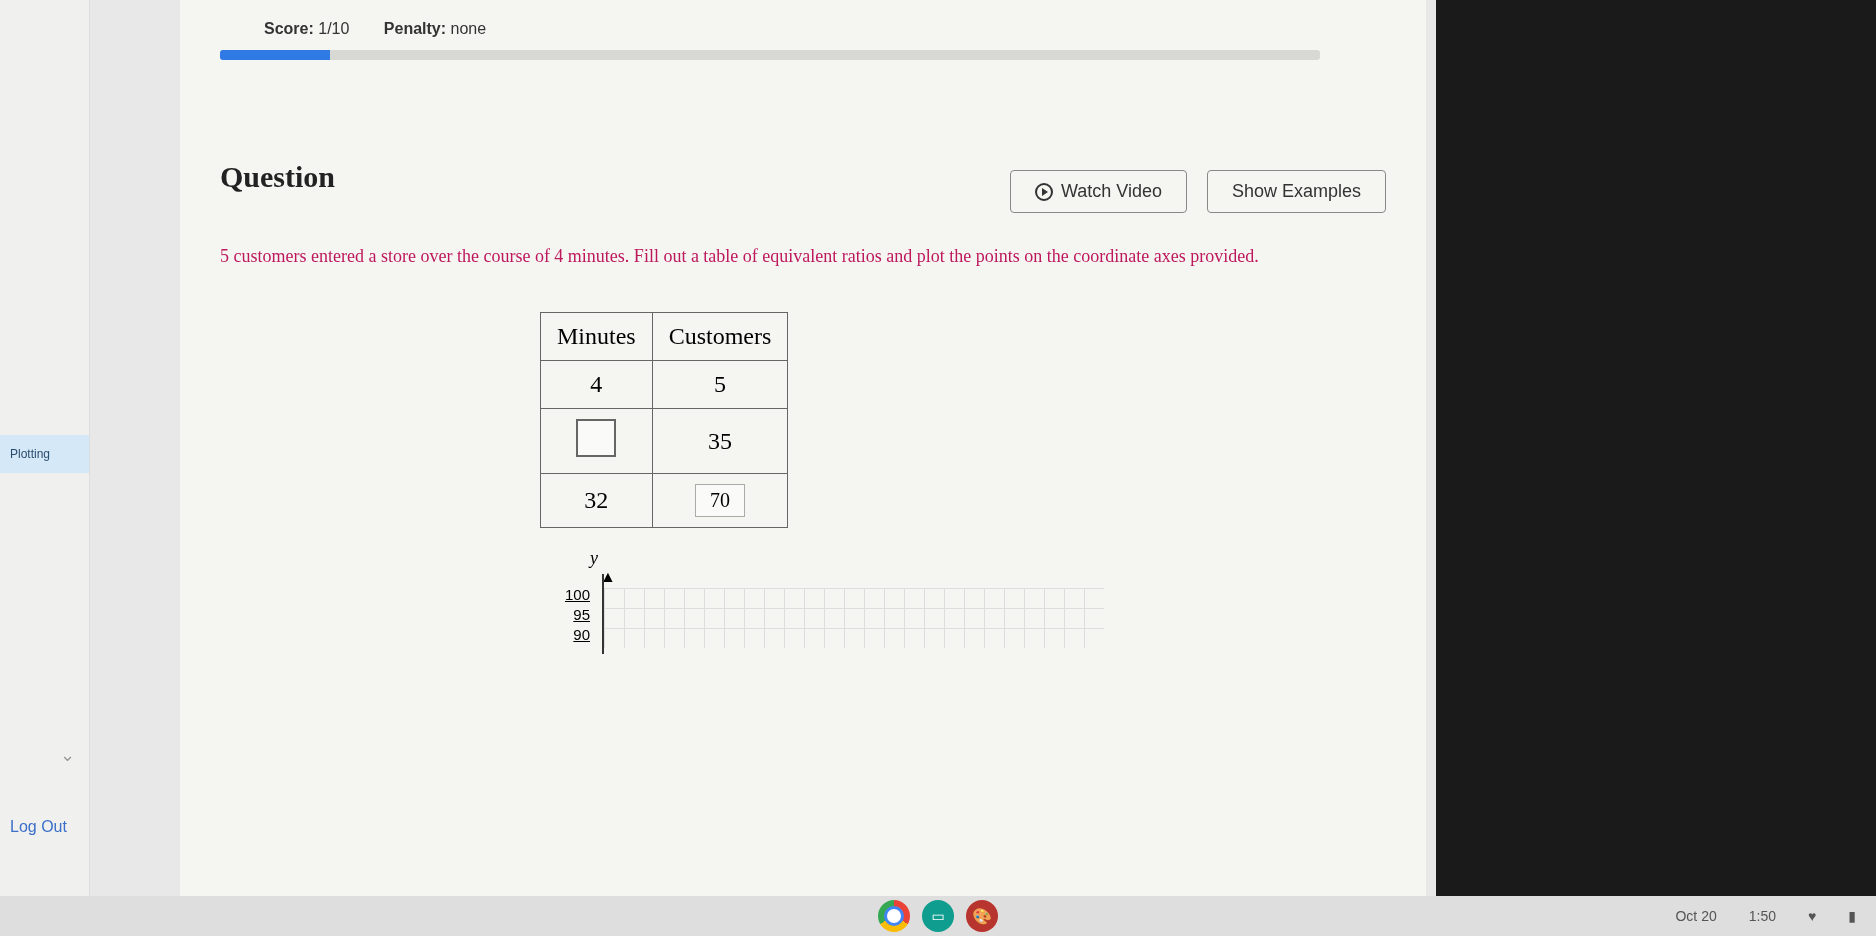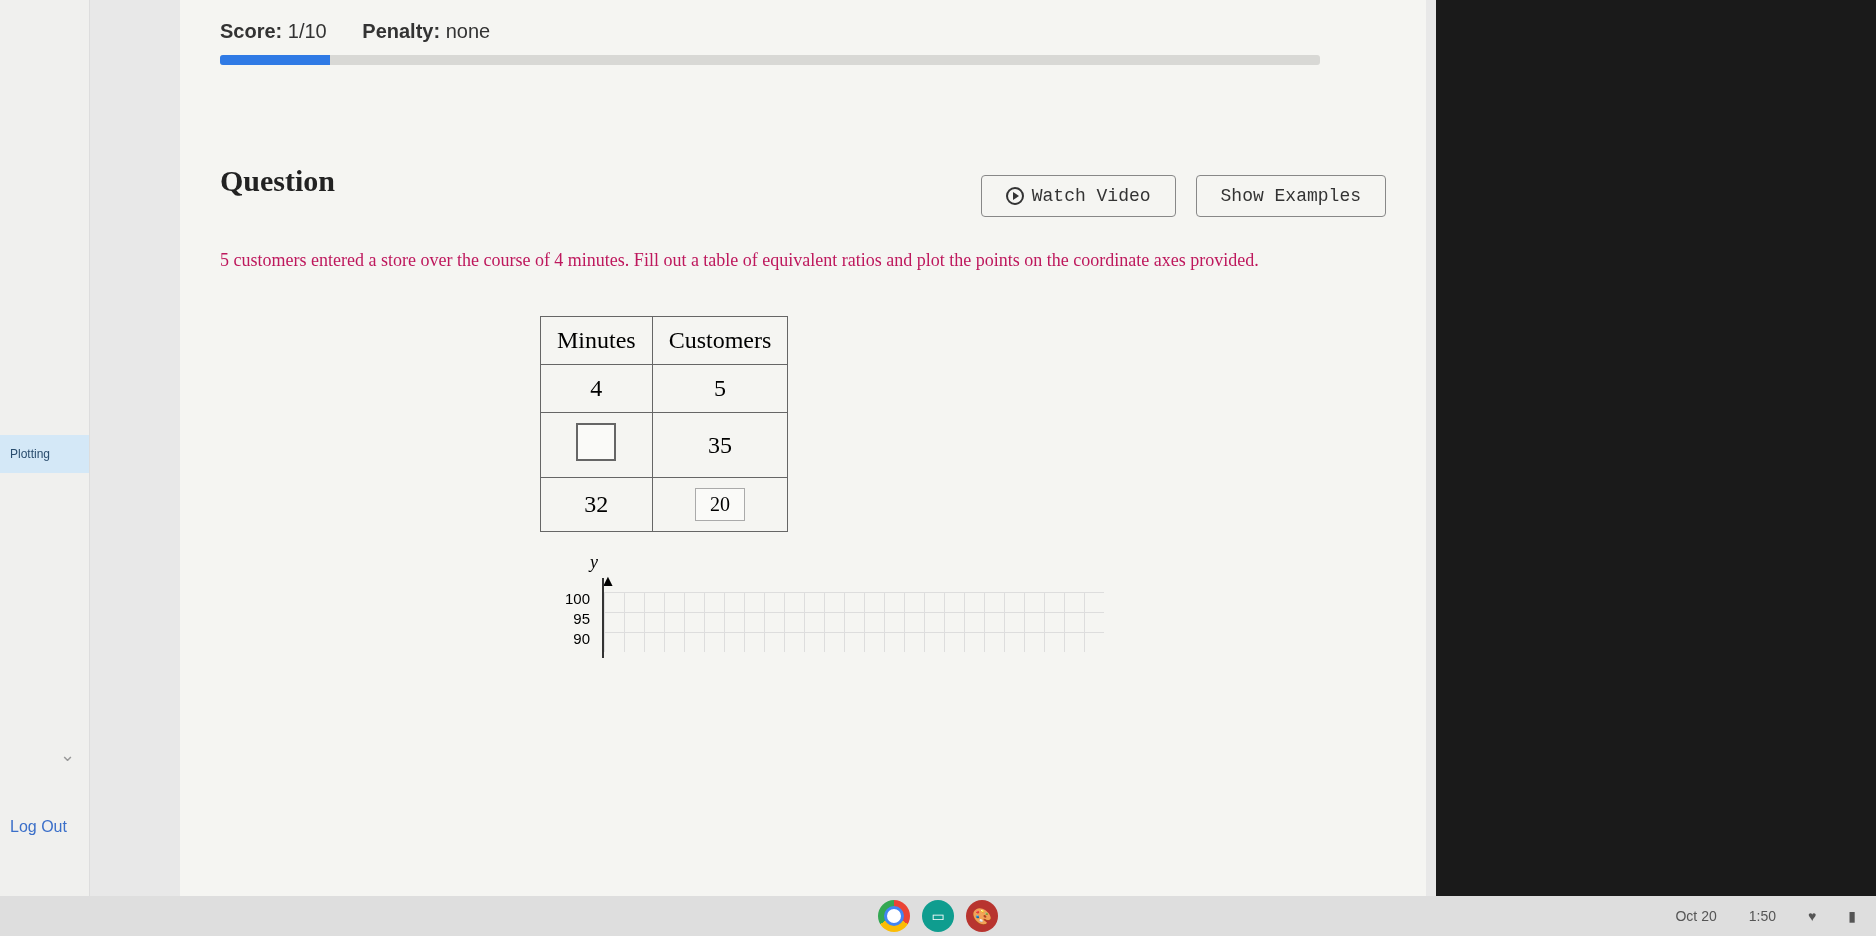--- a/index.html
+++ b/index.html
@@ -77,23 +77,24 @@
   position: absolute;
   left: 180px;
   top: 0;
   right: 450px;
   bottom: 40px;
   background: #f5f5f2;
   padding: 20px 40px;
 }
 .score-row {
   font-family: Arial, sans-serif;
-  font-size: 20px;
+  font-size: 16px;
   color: #333;
   margin-bottom: 12px;
+  margin-left: 44px;
 }
 .score-row .penalty {
   margin-left: 30px;
   font-weight: normal;
 }
 .score-row b { font-weight: bold; }
 .progress {
   width: 1100px;
   height: 10px;
   background: #d8d8d5;
@@ -115,21 +116,21 @@
 .question-title {
   font-size: 30px;
   font-weight: bold;
   color: #222;
 }
 .btn-row { display: flex; gap: 20px; margin-top: 30px; }
 .btn {
   border: 1px solid #888;
   background: #f5f5f2;
   padding: 10px 24px;
-  font-family: Liberation Mono, monospace;
+  font-family: Liberation Sans, sans-serif;
   font-size: 18px;
   color: #333;
   border-radius: 4px;
   cursor: pointer;
   display: flex;
   align-items: center;
   gap: 8px;
 }
 .play-circle {
   width: 18px; height: 18px;
@@ -198,20 +199,21 @@
   top: 10px;
   font-size: 16px;
 }
 .tick {
   position: absolute;
   left: 160px;
   font-size: 15px;
   font-family: Arial, sans-serif;
   text-align: right;
   width: 40px;
+  text-decoration: underline;
 }
 .axis-line {
   position: absolute;
   left: 212px;
   top: 16px;
   width: 2px;
   height: 80px;
   background: #333;
 }
 .grid-bg {
@@ -329,21 +331,21 @@
     </tr>
     <tr>
       <td>
         <span class="input-box"></span>
       </td>
       <td>35</td>
     </tr>
     <tr>
       <td>32</td>
       <td>
-        <span class="answer-box">20</span>
+        <span class="answer-box">70</span>
       </td>
     </tr>
   </tbody>
     </table>
 
   <div class="chart-area">
     <div class="y-label">y</div>
     <div class="axis-arrow">▲</div>
     <div class="axis-line"></div>
     <div class="grid-bg"></div>

